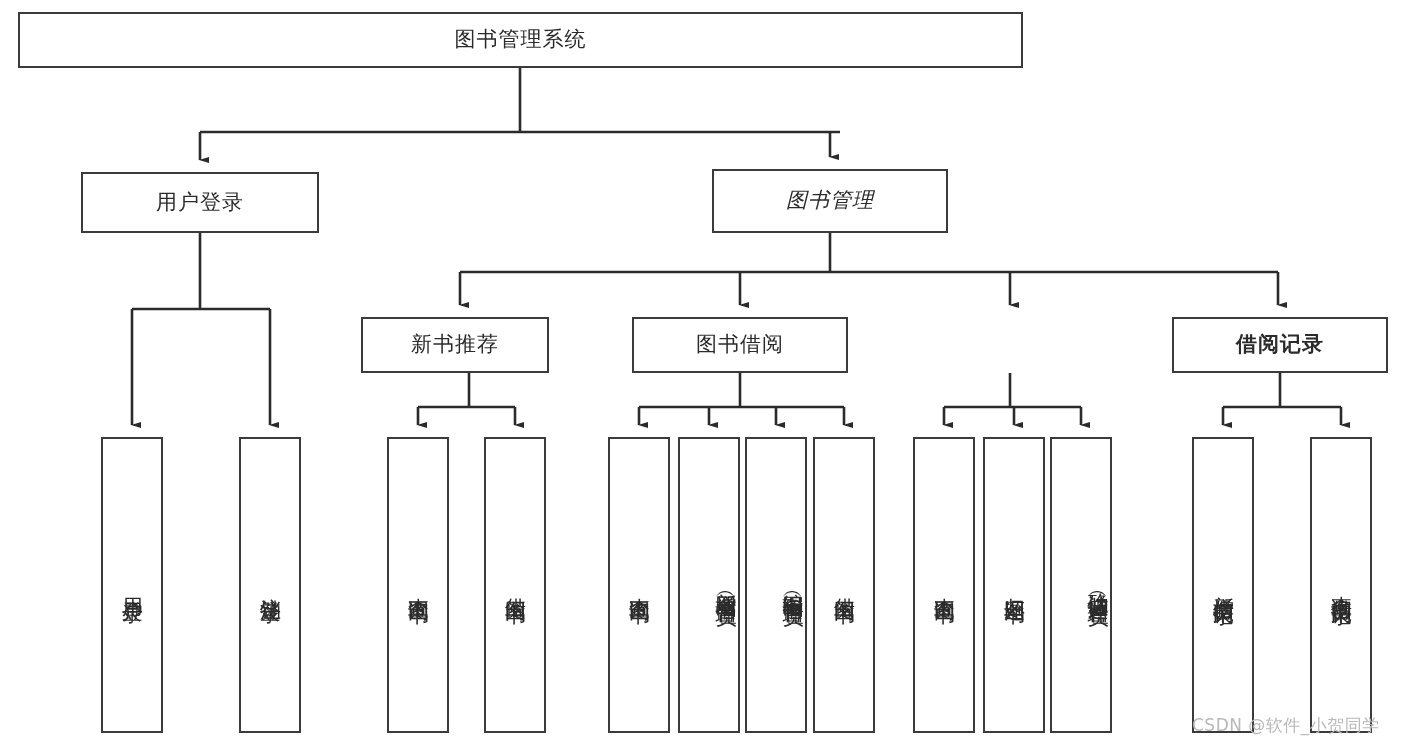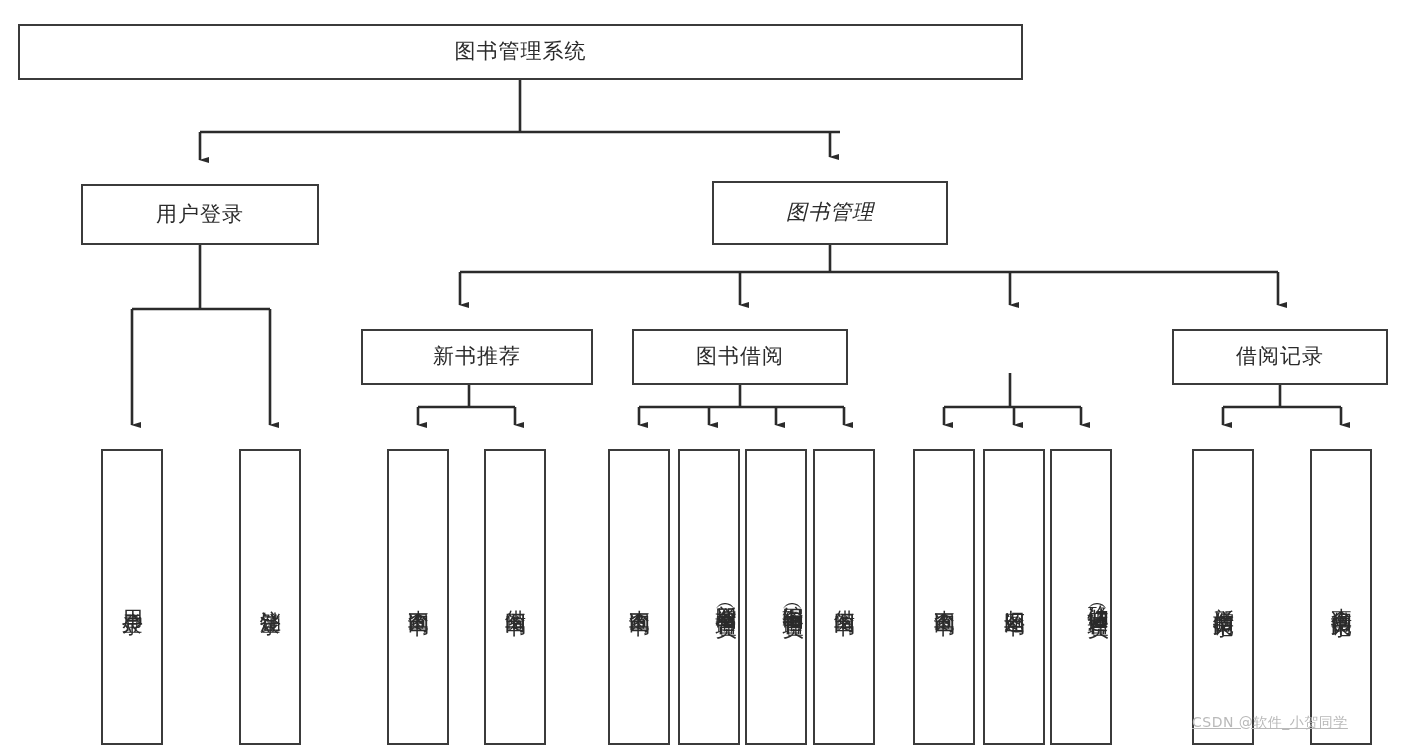--- a/index.html
+++ b/index.html
@@ -29,21 +29,20 @@
   }
   .node {
     position: absolute;
     background: #ffffff;
     border: 2px solid #3b3b3b;
     display: flex;
     align-items: center;
     justify-content: center;
     color: #2b2b2b;
     z-index: 2;
-    margin-top: 12px;
   }
   .node-h {
     font-size: 21px;
     line-height: 1.1;
     letter-spacing: 1px;
     white-space: nowrap;
   }
   .node-v {
     writing-mode: vertical-rl;
     text-orientation: upright;
@@ -55,26 +54,25 @@
     justify-content: center;
     text-align: left;
   }
   .node-v.center-v {
     align-items: center;
   }
   #watermark {
     position: absolute;
     left: 1192px;
     top: 714px;
-    font-size: 14px;
+    font-size: 17px;
     color: #b9b9b9;
     white-space: nowrap;
     z-index: 3;
     letter-spacing: 0.5px;
-    text-decoration: underline;
   }
 </style>
 </head>
 <body>
 
 <div id="diagram-root">
 
   <svg id="edge-layer" width="1405" height="747" viewBox="0 0 1405 747" xmlns="http://www.w3.org/2000/svg">
     <defs>
       <marker id="arrow" markerWidth="10" markerHeight="11" refX="3" refY="9" orient="auto" markerUnits="userSpaceOnUse">
@@ -123,23 +121,23 @@
       <path d="M1223,407 L1223,425" marker-end="url(#arrow)"></path>
       <path d="M1341,407 L1341,425" marker-end="url(#arrow)"></path>
     </g>
   </svg>
 
   <div class="node node-h" id="node-root" style="left: 18px; top: 12px; width: 1005px; height: 56px;">图书管理系统</div>
 
   <div class="node node-h" id="node-l2-0" style="left: 81px; top: 172px; width: 238px; height: 61px;">用户登录</div>
   <div class="node node-h" id="node-l2-1" style="left: 712px; top: 169px; width: 236px; height: 64px; font-style: italic;">图书管理</div>
 
-  <div class="node node-h" id="node-l3-0" style="left: 361px; top: 317px; width: 232px; height: 56px;">新书推荐</div>
+  <div class="node node-h" id="node-l3-0" style="left: 361px; top: 317px; width: 188px; height: 56px;">新书推荐</div>
   <div class="node node-h" id="node-l3-1" style="left: 632px; top: 317px; width: 216px; height: 56px;">图书借阅</div>
-  <div class="node node-h" id="node-l3-3" style="left: 1172px; top: 317px; width: 216px; height: 56px;">借阅记录</div>
+  <div class="node node-h" id="node-l3-3" style="left: 1172px; top: 317px; width: 216px; height: 56px; font-weight: bold;">借阅记录</div>
 
   <div class="node node-v center-v" id="leaf-0" style="left: 101px; top: 437px; width: 62px; height: 296px;">用户登录</div>
   <div class="node node-v center-v" id="leaf-1" style="left: 239px; top: 437px; width: 62px; height: 296px;">注销登录</div>
   <div class="node node-v center-v" id="leaf-2" style="left: 387px; top: 437px; width: 62px; height: 296px;">查询图书</div>
   <div class="node node-v center-v" id="leaf-3" style="left: 484px; top: 437px; width: 62px; height: 296px;">借阅图书</div>
   <div class="node node-v center-v" id="leaf-4" style="left: 608px; top: 437px; width: 62px; height: 296px;">查询图书</div>
   <div class="node node-v" id="leaf-5" style="left: 678px; top: 437px; width: 62px; height: 296px;">新增图书（管理员）</div>
   <div class="node node-v" id="leaf-6" style="left: 745px; top: 437px; width: 62px; height: 296px;">编辑图书（管理员）</div>
   <div class="node node-v center-v" id="leaf-7" style="left: 813px; top: 437px; width: 62px; height: 296px;">借阅图书</div>
   <div class="node node-v center-v" id="leaf-8" style="left: 913px; top: 437px; width: 62px; height: 296px;">查询图书</div>

